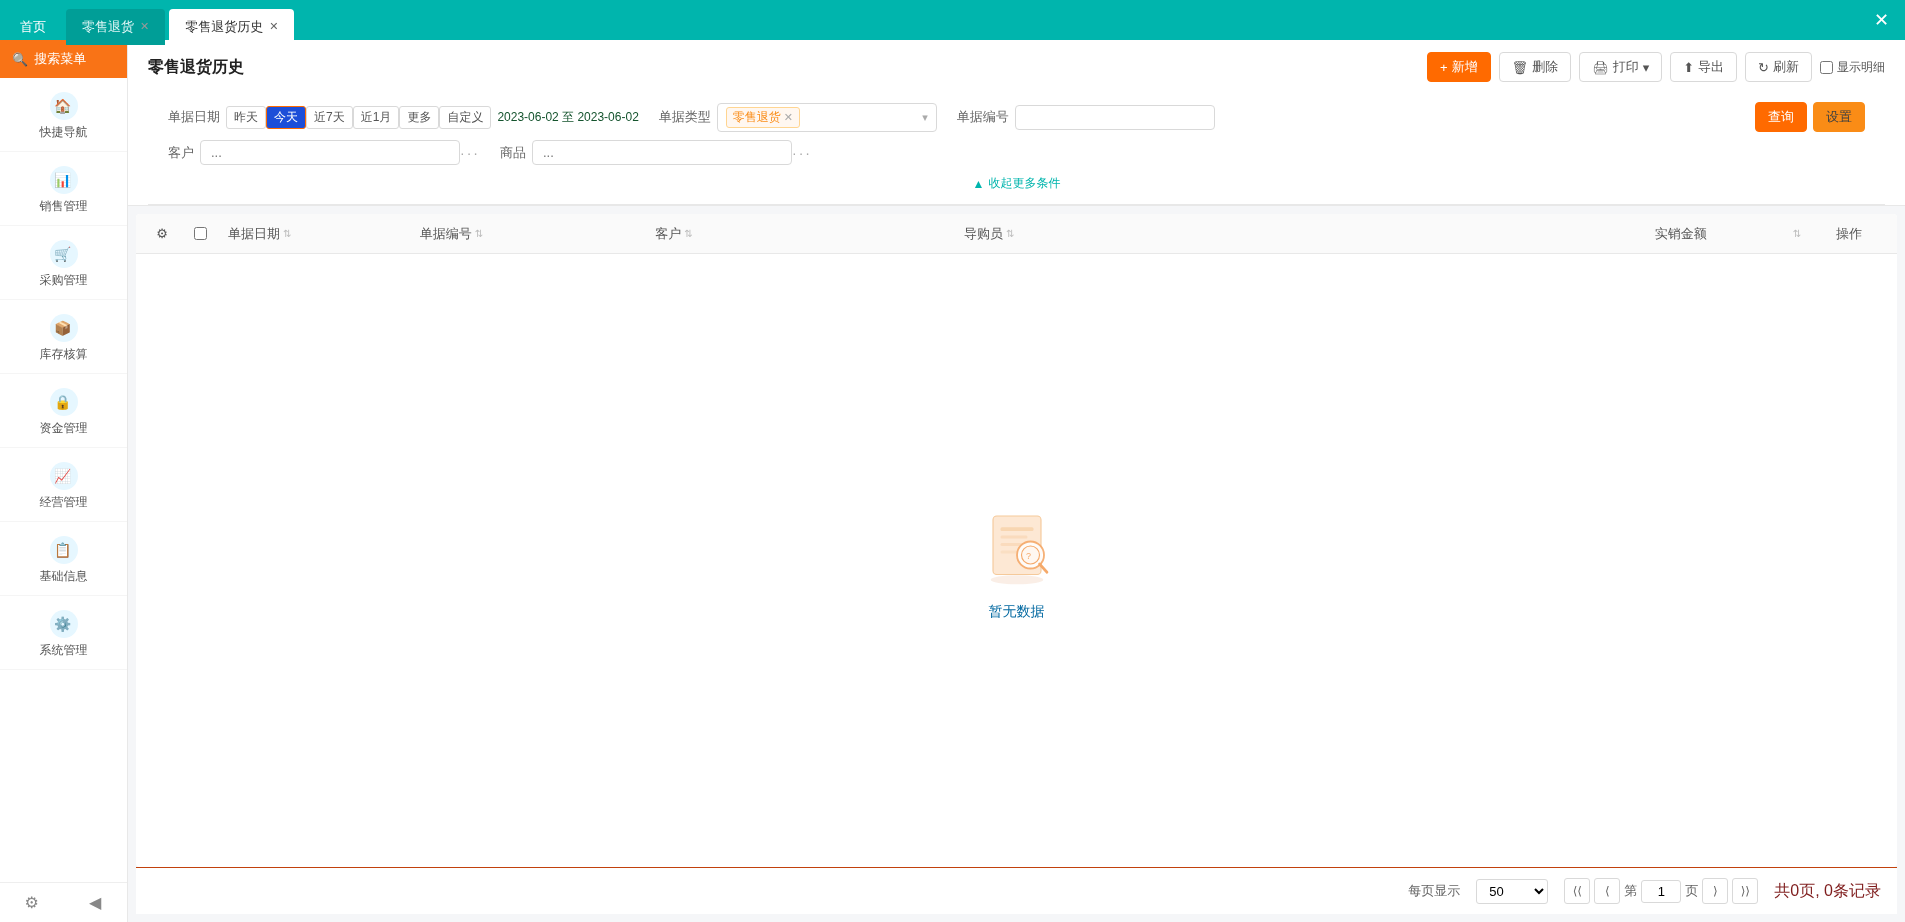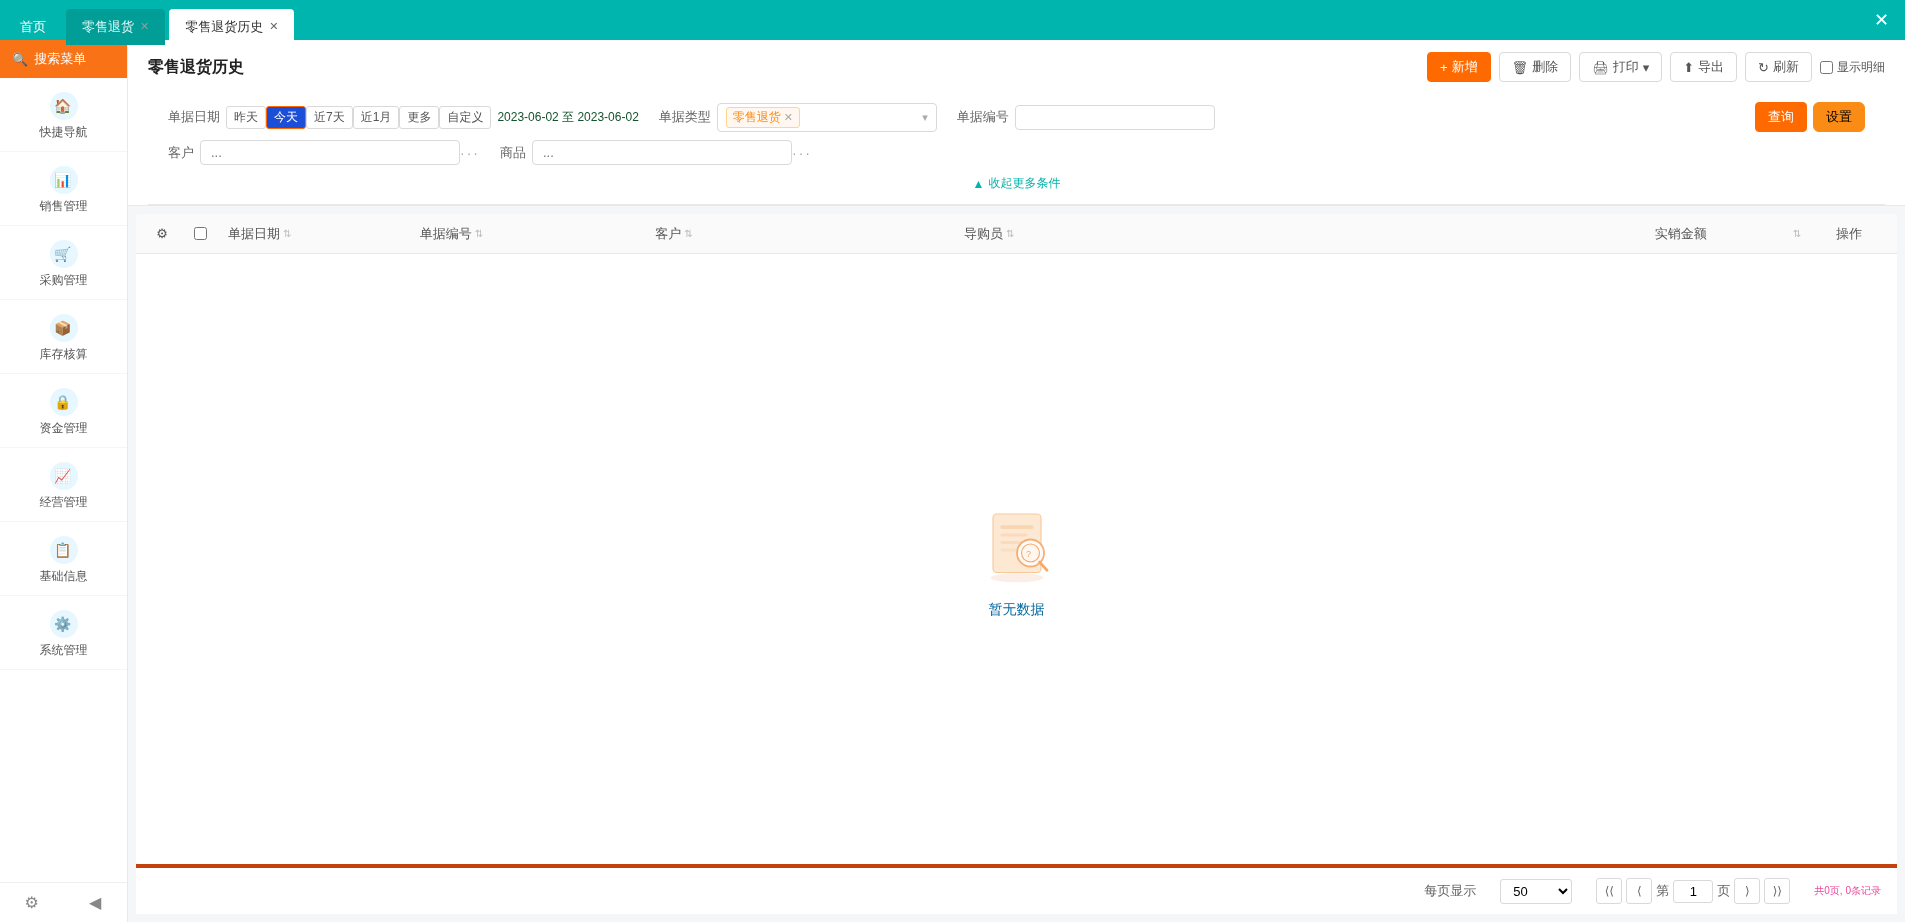--- a/index.html
+++ b/index.html
@@ -162,23 +162,22 @@
       background: #fff;
       color: #555;
     }
     .btn-primary {
       background: #ff6a00;
       color: #fff;
       border-color: #ff6a00;
     }
     .btn-setting {
       background: #fa8c16;
-      color: #000000;
+      color: #404040;
       border-color: #fa8c16;
-      border-radius: 6px;
     }
     .checkbox-label {
       display: flex;
       align-items: center;
       gap: 4px;
       font-size: 12px;
       color: #555;
       cursor: pointer;
     }
 
@@ -352,26 +351,26 @@
     }
     .empty-text {
       color: #0369a1;
       font-size: 14px;
     }
 
     
     .pagination {
       background: #fff;
       margin: 0 8px 8px 8px;
-      border-top: 4px solid #c2410c;
+      border-top: 1px solid #c2410c;
       padding: 10px 16px;
       display: flex;
       align-items: center;
       justify-content: flex-end;
-      gap: 24px;
+      gap: 16px;
     }
     .page-size-label { color: #666; font-size: 13px; }
     .page-size-select {
       border: 1px solid #d9d9d9;
       border-radius: 3px;
       padding: 3px 20px 3px 8px;
       font-size: 13px;
       background: #fff;
       cursor: pointer;
     }
@@ -395,21 +394,21 @@
     }
     .page-info { color: #666; font-size: 13px; display: flex; align-items: center; gap: 4px; }
     .page-input {
       width: 40px;
       border: 1px solid #d9d9d9;
       border-radius: 3px;
       text-align: center;
       padding: 3px 0;
       font-size: 13px;
     }
-    .total-label { color: #ec4899; font-size: 10px; }
+    .total-label { color: #7f1d1d; font-size: 16px; }
   </style>
 </head>
 <body>
 
 <div class="top-bar">
   <div class="top-bar-tabs">
     <div class="tab home">
       <span>首页</span>
     </div>
     <div class="tab inactive">

